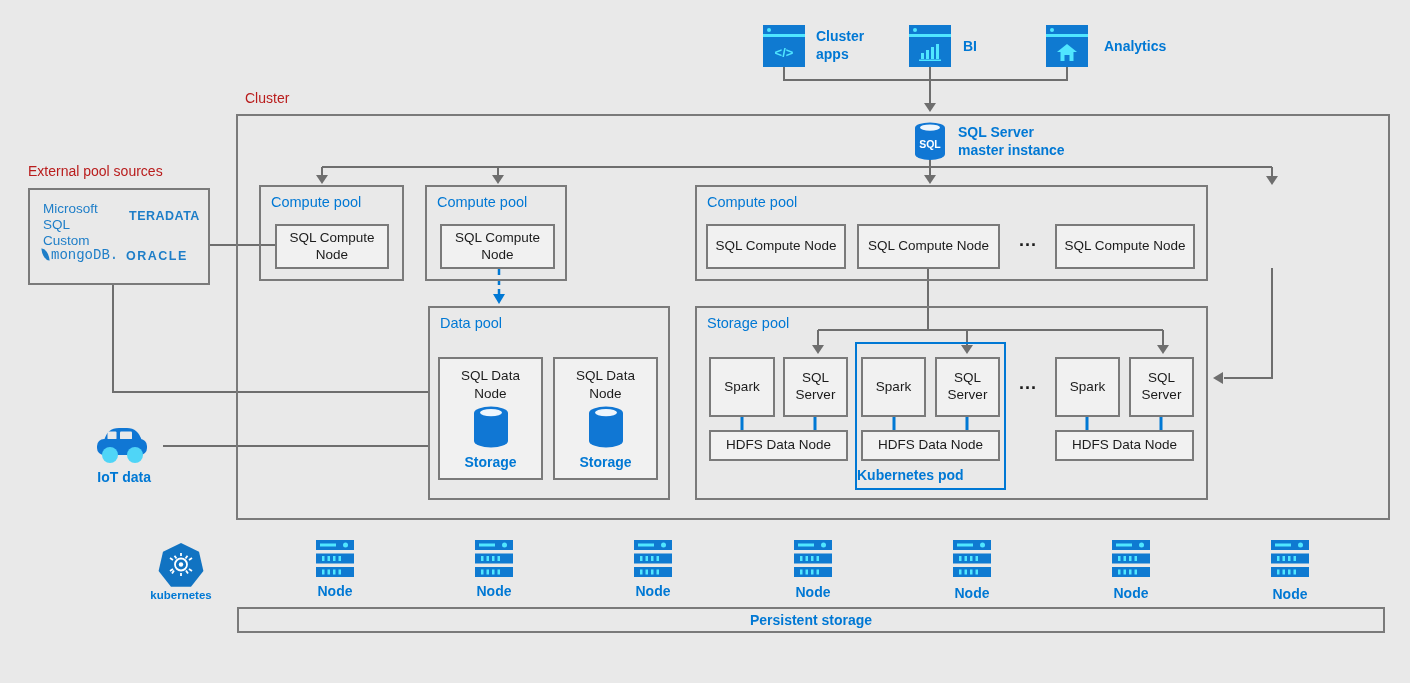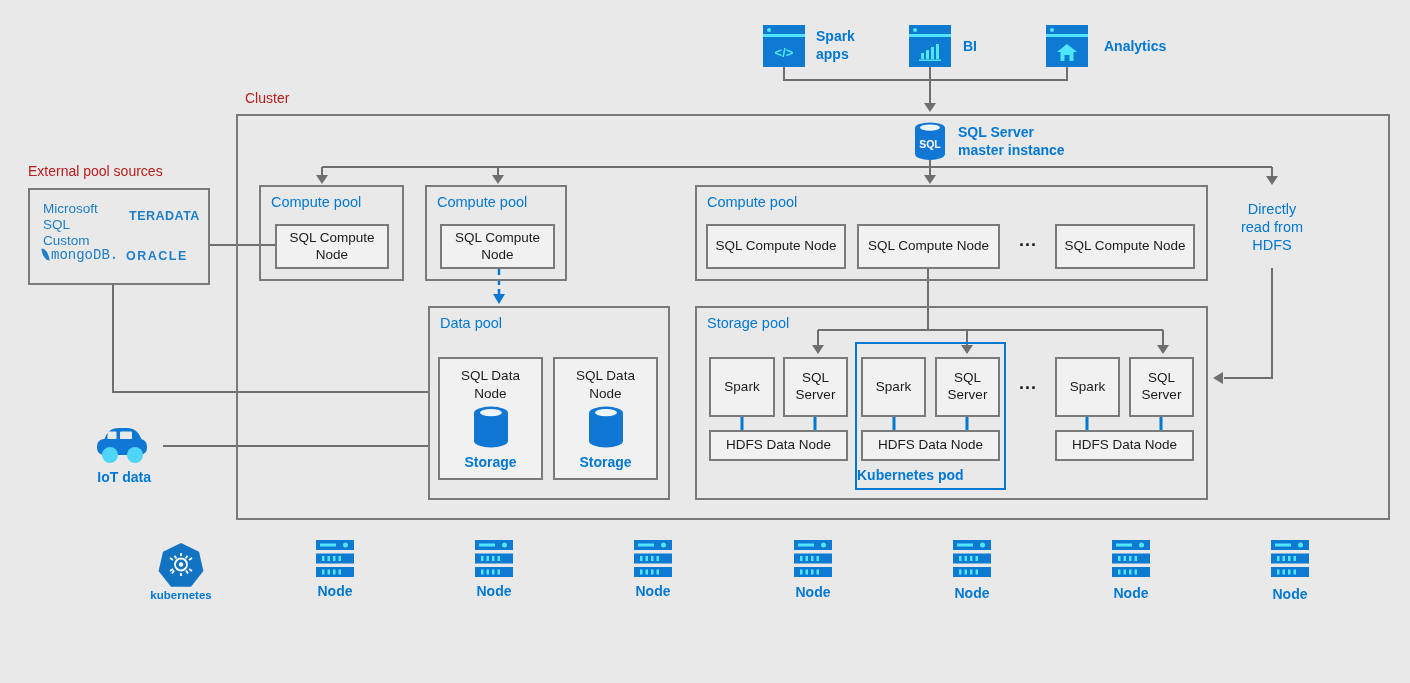--- a/index.html
+++ b/index.html
@@ -91,21 +91,21 @@
         </g>
       </symbol>
     </defs>
   </svg>
 
   <div class="winicon" style="left:763px;top:25px">
     <div class="dot"></div>
       <div class="tbar"></div>
       <div class="glyph">&lt;/&gt;</div>
   </div>
-  <div class="blue-label" style="left:816px;top:28px;width:70px">Spark apps</div>
+  <div class="blue-label" style="left:816px;top:28px;width:70px">Cluster apps</div>
 
   <div class="winicon" style="left:909px;top:25px">
     <div class="dot"></div>
       <div class="tbar"></div>
     <div class="glyph">
       <svg width="22" height="18" viewBox="0 0 22 18">
         <g fill="#50e6ff">
           <rect x="2" y="10" width="3" height="6"></rect>
             <rect x="7" y="7" width="3" height="9"></rect>
           <rect x="12" y="4" width="3" height="12"></rect>
@@ -196,21 +196,20 @@
   <div class="nbox" style="left:861px;top:357px;width:65px;height:60px">Spark</div>
   <div class="nbox" style="left:935px;top:357px;width:65px;height:60px">SQL Server</div>
   <div class="nbox" style="left:861px;top:430px;width:139px;height:31px">HDFS Data Node</div>
 
   <div class="ellipsis" style="left:1014px;top:373px;width:28px;text-align:center">...</div>
 
   <div class="nbox" style="left:1055px;top:357px;width:65px;height:60px">Spark</div>
   <div class="nbox" style="left:1129px;top:357px;width:65px;height:60px">SQL Server</div>
   <div class="nbox" style="left:1055px;top:430px;width:139px;height:31px">HDFS Data Node</div>
 
-  <div class="blue-label" style="left:1233px;top:200px;width:78px;text-align:center;font-weight:normal;font-size:14.5px">Directly read from HDFS</div>
 
   <div class="black-label" style="left:28px;top:163px">External pool sources</div>
   <div class="gbox" style="left:28px;top:188px;width:182px;height:97px">
     <div class="logo" style="left:13px;top:11px;width:75px;font-size:13.5px;line-height:1.2">Microsoft SQL Custom</div>
     <div class="logo" style="left:99px;top:19px;font-size:12.5px;font-weight:bold;letter-spacing:0.5px">TERADATA</div>
     <div class="logo" style="left:12px;top:57px;font-size:14px;font-family:Liberation Mono, monospace"><span class="leaf"></span><span>mongoDB.</span></div>
     <div class="logo" style="left:96px;top:59px;font-size:12.5px;font-weight:bold;letter-spacing:1.5px">ORACLE</div>
   </div>
 
   <svg class="abs" style="left:95px;top:421px" width="54" height="46" viewBox="0 0 54 46">
@@ -255,14 +254,17 @@
   <div class="blue-label" style="left:942px;top:585px;width:60px;text-align:center">Node</div>
   <svg class="abs" style="left:1112px;top:540px" width="38" height="37">
       <use href="#srv"></use>
     </svg>
   <div class="blue-label" style="left:1101px;top:585px;width:60px;text-align:center">Node</div>
   <svg class="abs" style="left:1271px;top:540px" width="38" height="37">
       <use href="#srv"></use>
     </svg>
   <div class="blue-label" style="left:1260px;top:586px;width:60px;text-align:center">Node</div>
 
+  <div class="gbox" style="left:237px;top:607px;width:1148px;height:26px;display:flex;align-items:center;justify-content:center">
+    <span style="color:#0078d4;font-weight:bold;font-size:14px">Persistent storage</span>
+  </div>
 
 </div>
 
 </body></html>

